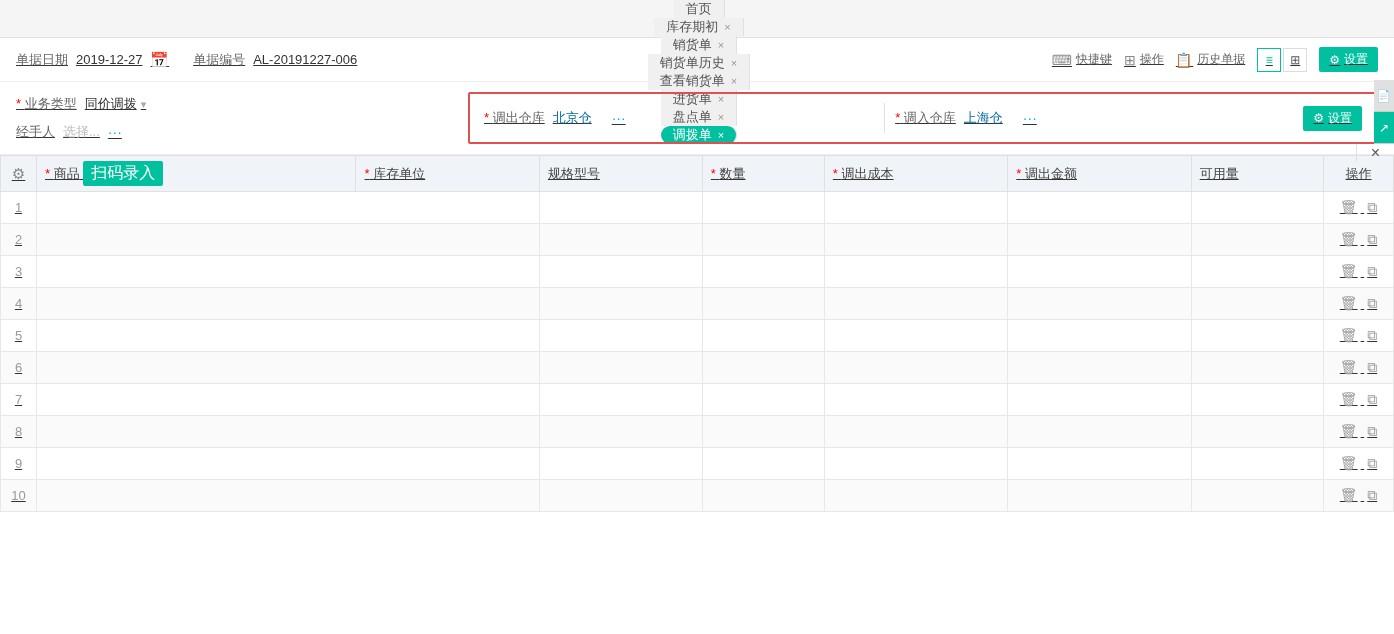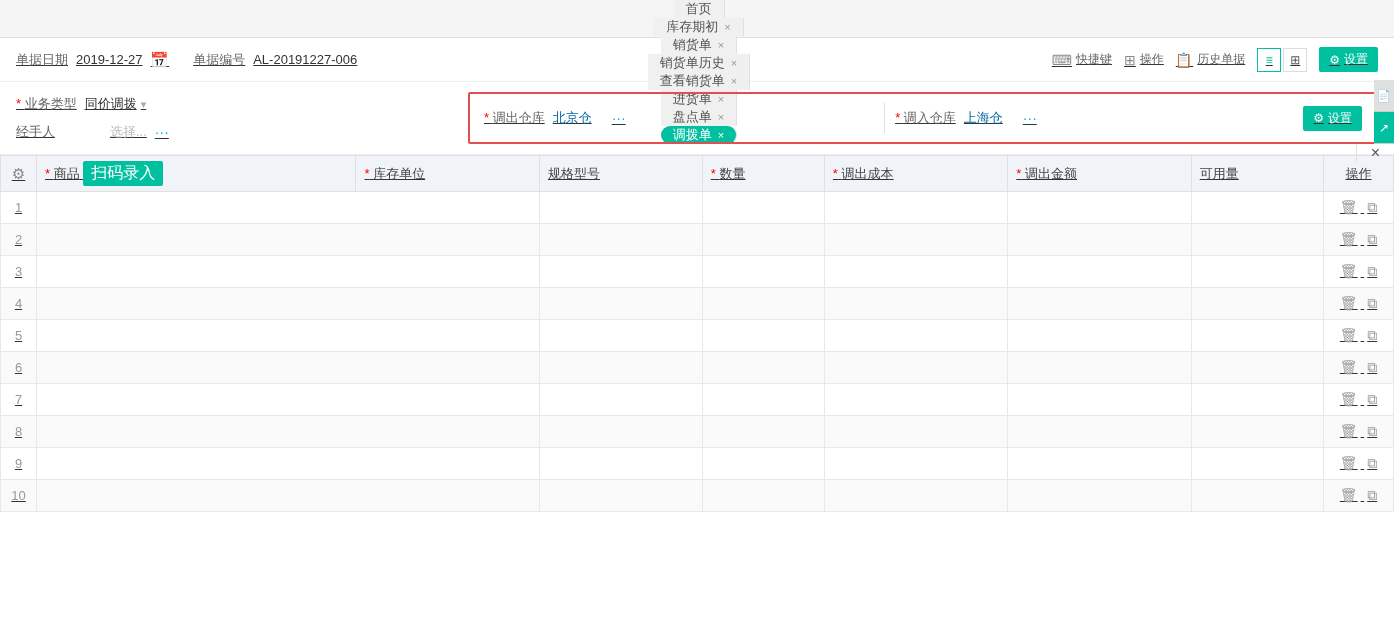--- a/index.html
+++ b/index.html
@@ -88,21 +88,21 @@
     }
     .form-row { display: flex; align-items: center; gap: 8px; }
     .form-label { color: #666; font-size: 13px; white-space: nowrap; }
     .req { color: #f00; }
     .form-select {
       display: flex; align-items: center; gap: 4px;
       border: none; cursor: pointer;
     }
     .form-select .chevron { color: #aaa; font-size: 11px; }
     .form-more { color: #00aaff; font-size: 14px; cursor: pointer; }
-    .form-placeholder { color: #bbb; font-size: 13px; margin-left: 47px; }
+    .form-placeholder { color: #bbb; font-size: 13px; }
 
     
     .warehouse-box {
       flex: 1;
       border: 2px solid #e05050;
       border-radius: 2px;
       display: flex; align-items: center;
       padding: 8px 14px;
       gap: 0;
       min-height: 52px;

